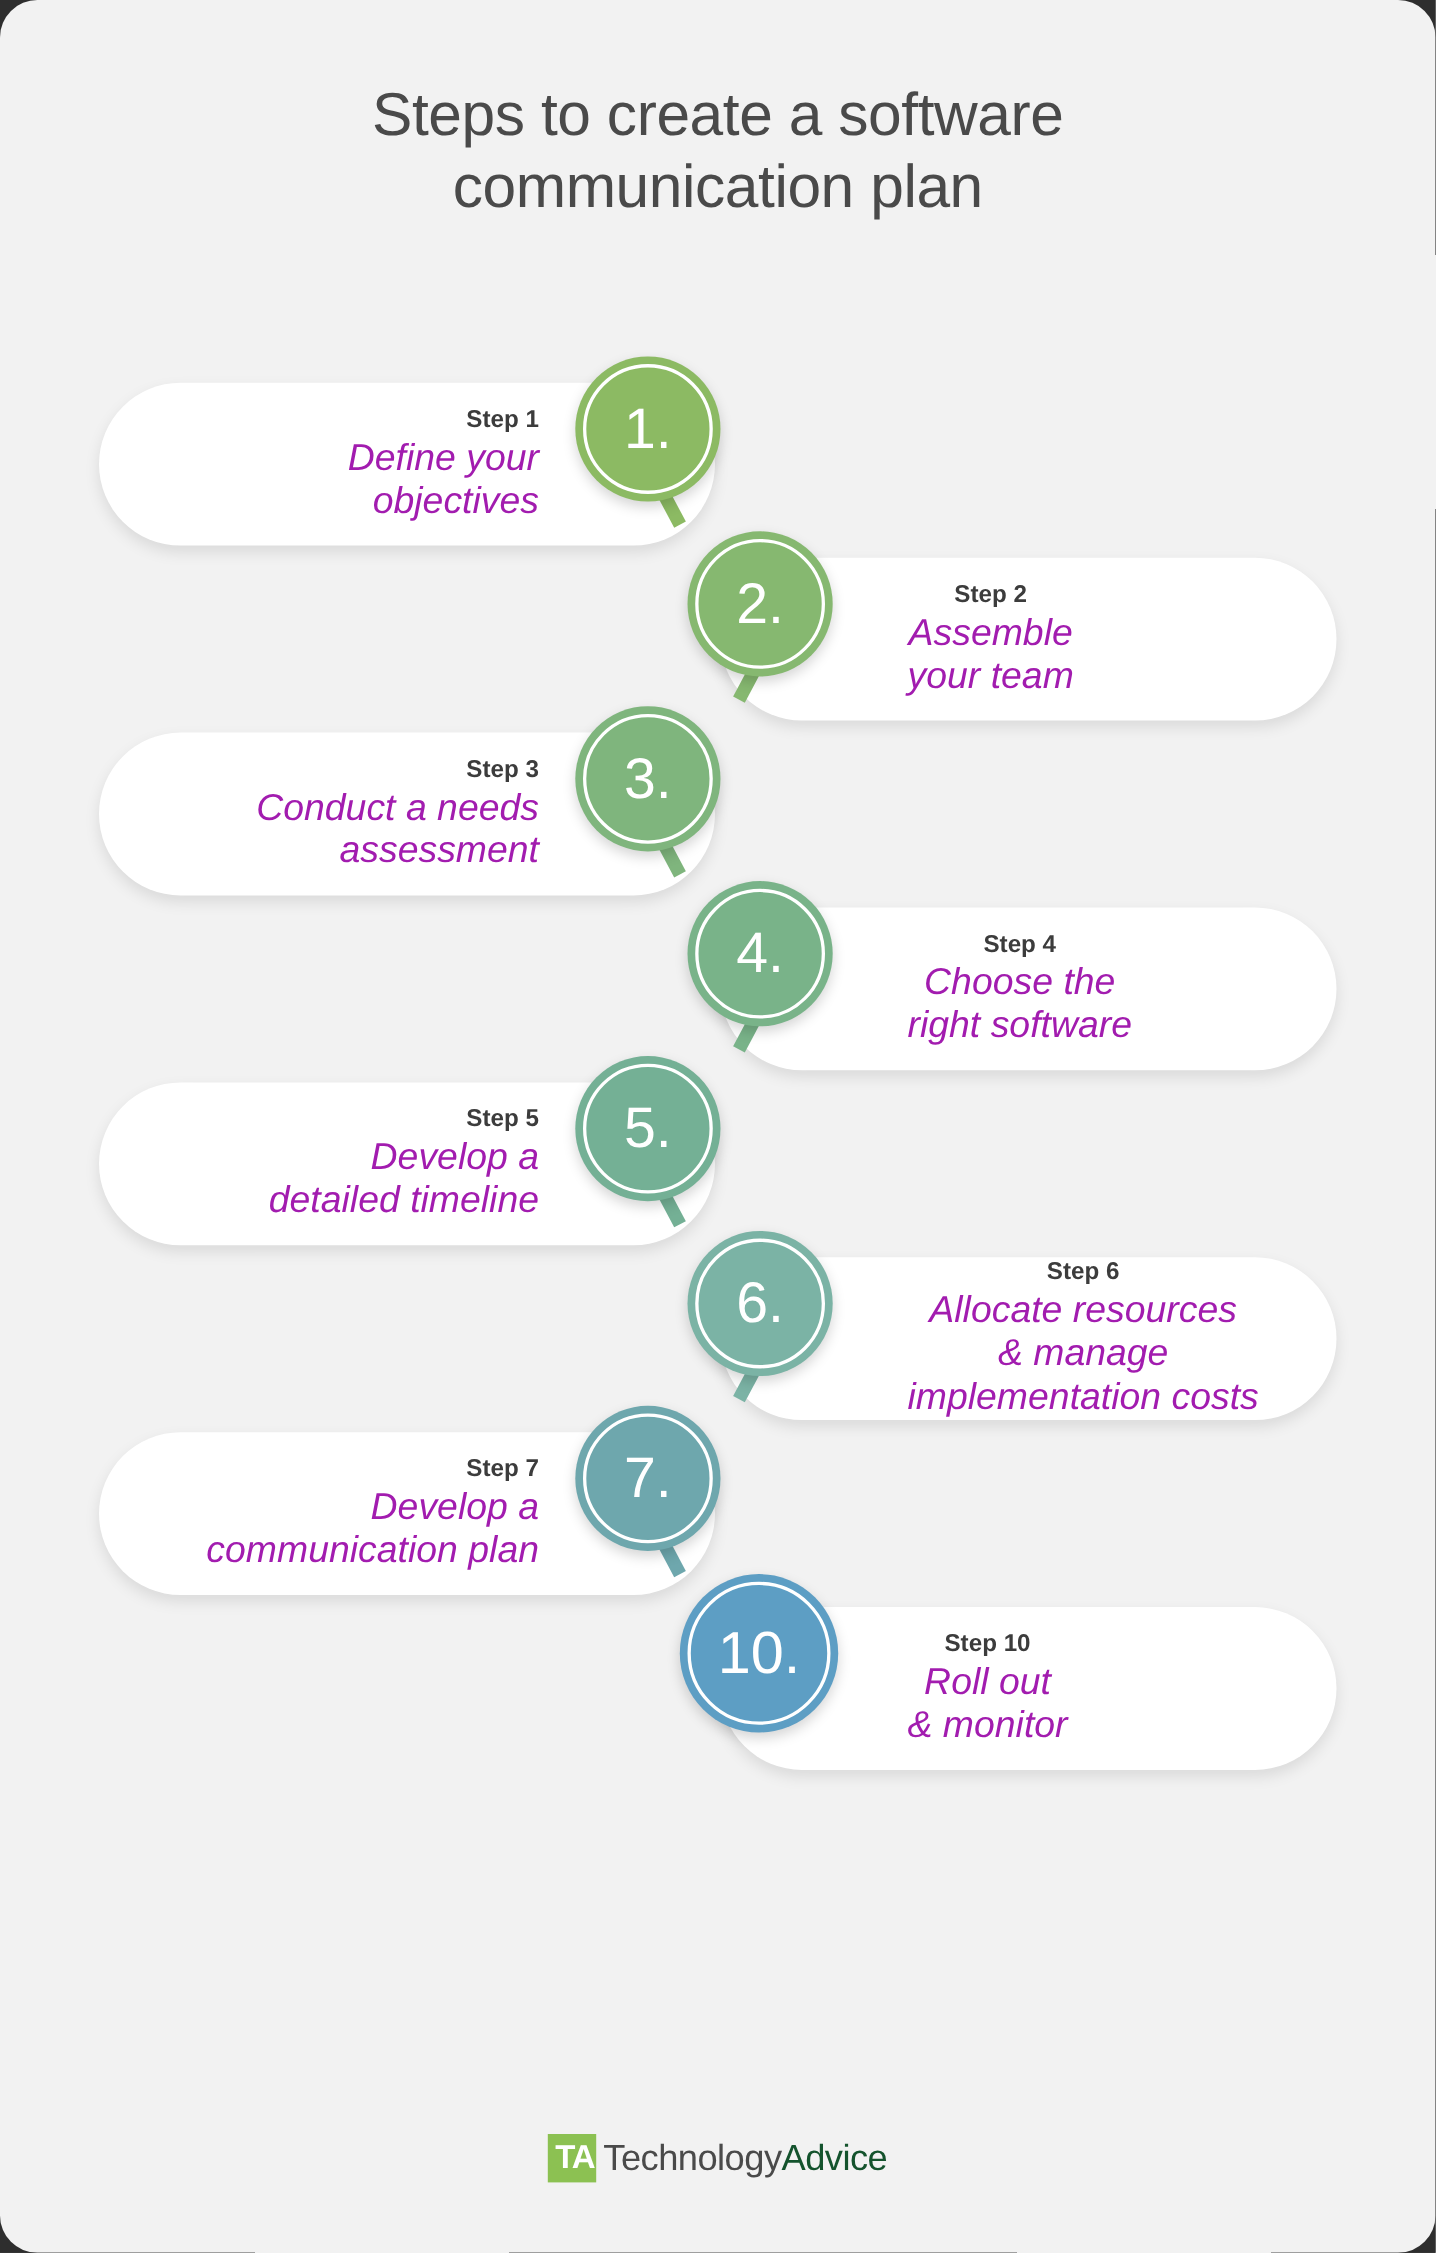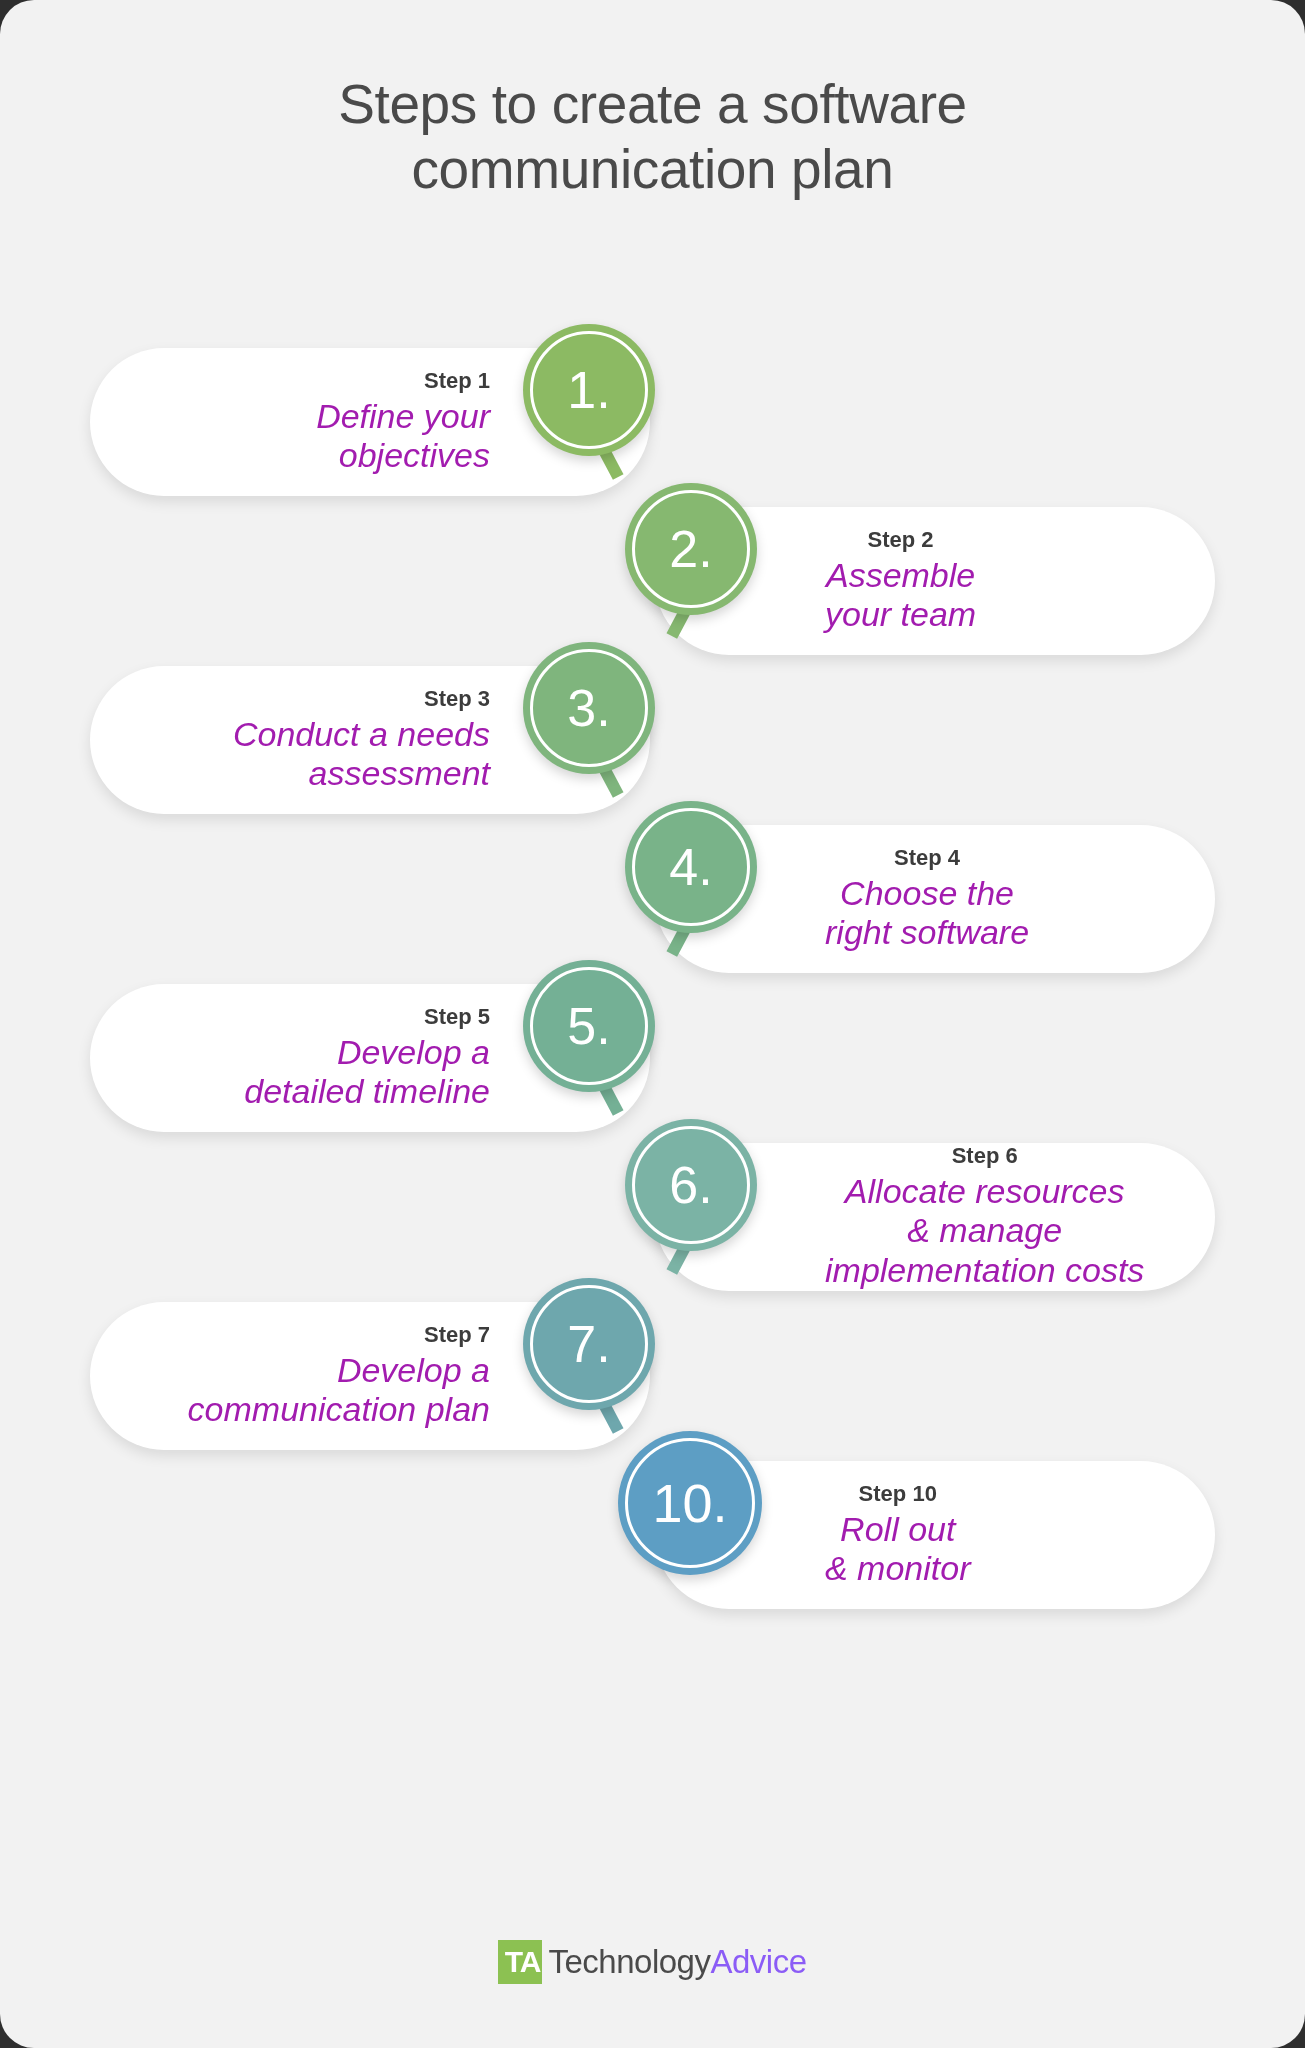--- a/index.html
+++ b/index.html
@@ -115,21 +115,21 @@
     font-weight: 700;
     display: flex;
     align-items: center;
     justify-content: flex-end;
     padding-right: 2px;
     letter-spacing: -1px;
     font-family: "Liberation Sans", sans-serif;
   }
   #logo-text { font-size: 33px; font-weight: 400; letter-spacing: -0.5px; }
   #logo-text .dark { color: #4a4a4a; }
-  #logo-text .green { color: #8b5cf6; }
+  #logo-text .green { color: #14532d; }
 </style>
 </head>
 <body>
 
 <div id="canvas">
 
   <h1 id="title">Steps to create a software
 communication plan</h1>
 
   <div id="steps">

